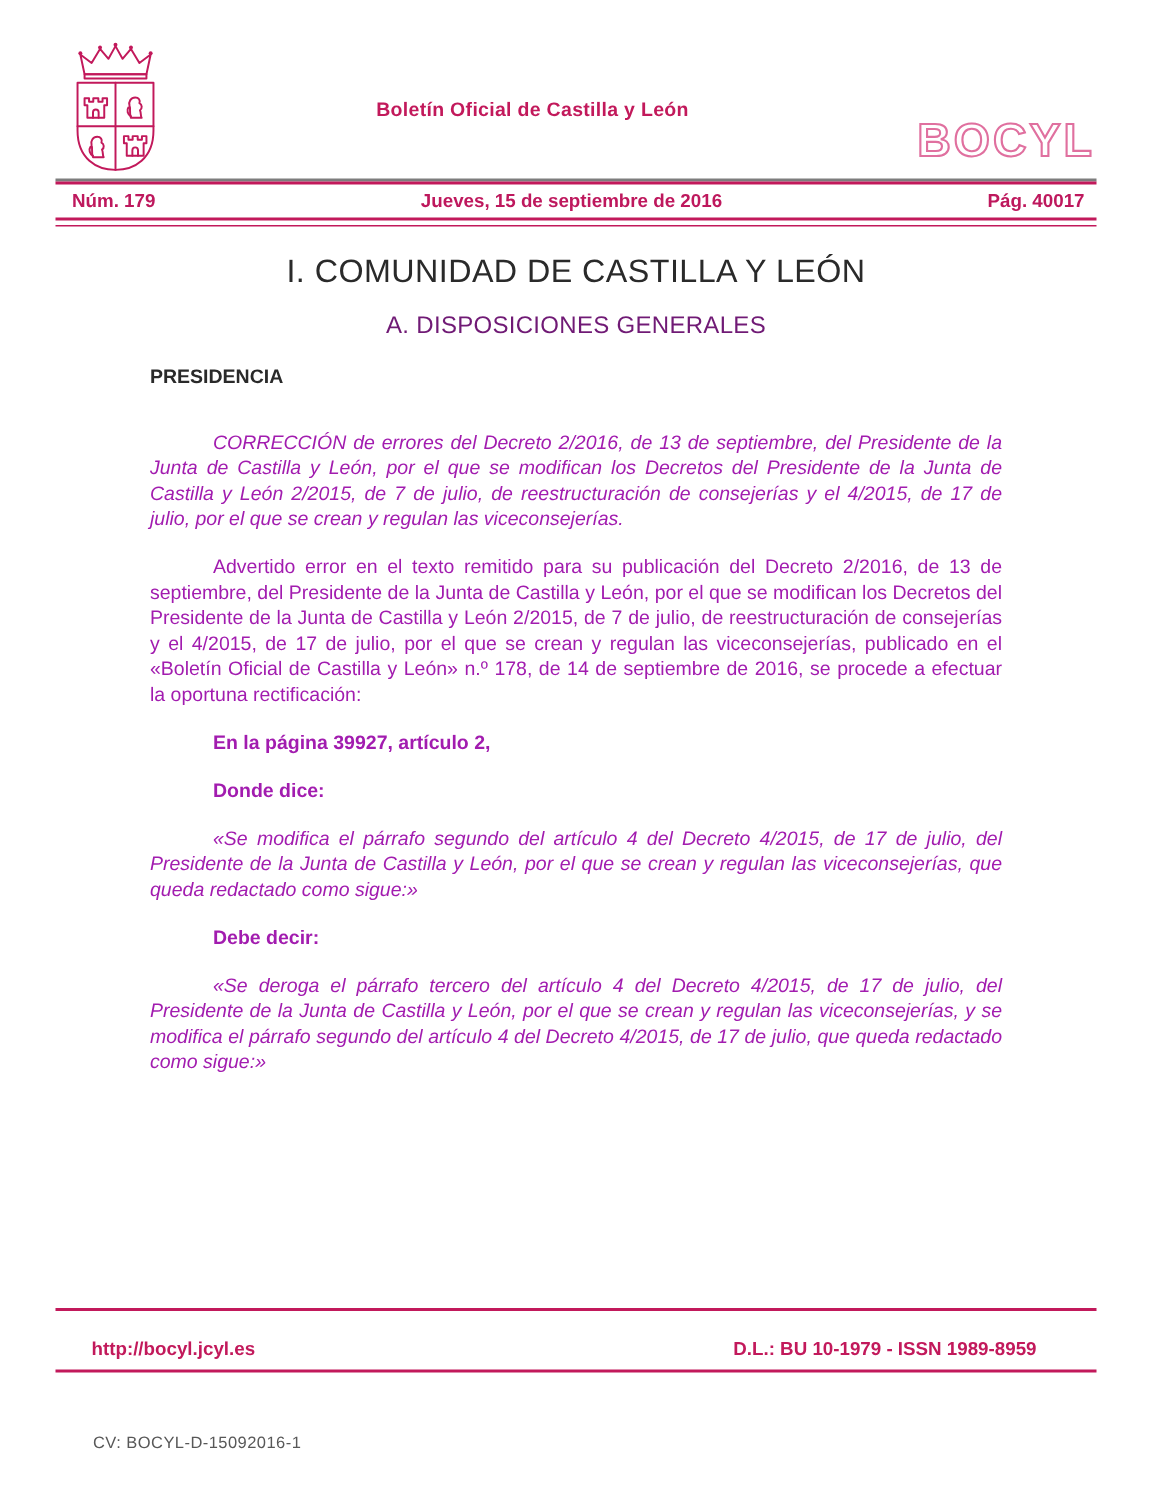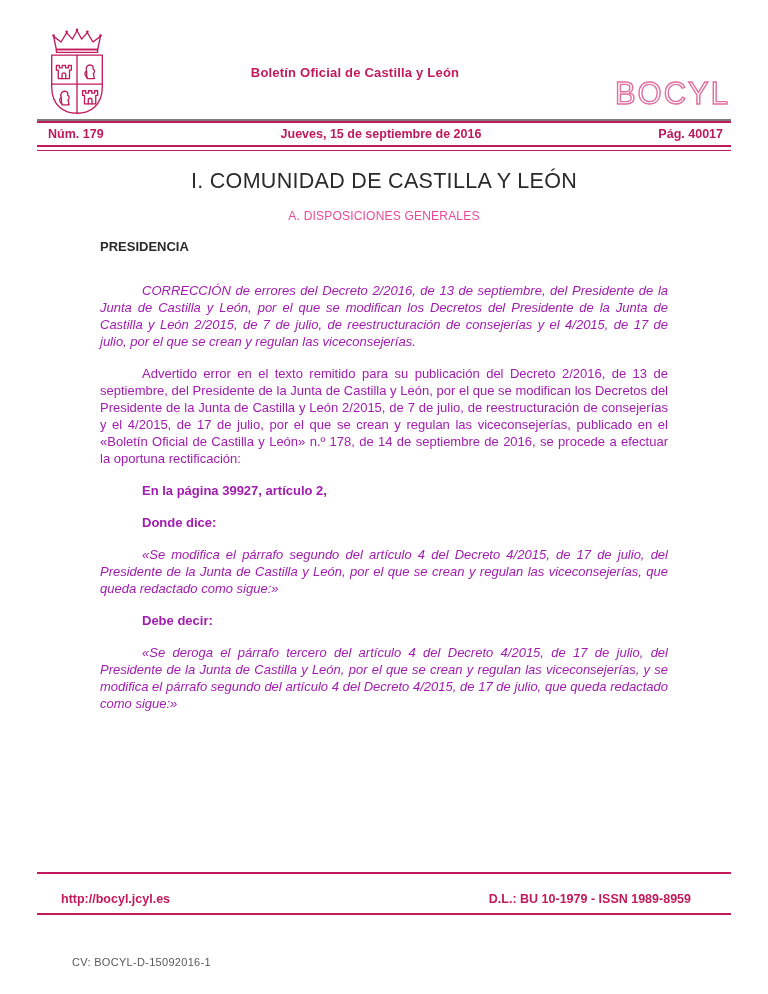--- a/index.html
+++ b/index.html
@@ -18,21 +18,21 @@
     padding: 26px 38px 0 38px; height: 92px;
   }
   .coat { width: 78px; height: 90px; flex: 0 0 auto; }
   .masthead-title {
     flex: 1 1 auto; text-align: center;
     color: #C2195B; font-weight: bold; font-size: 13px;
     padding-left: 14px; letter-spacing: 0.2px;
   }
   .bocyl-logo {
     flex: 0 0 auto; width: 150px; text-align: right;
-    font-size: 31px; font-weight: normal; letter-spacing: 2px;
+    font-size: 31px; font-weight: bold; letter-spacing: 2px;
     color: #ffffff;
     -webkit-text-stroke: 1.4px #e0709f;
     text-shadow: 0 0 0.5px #e0709f;
     margin-top: 44px;
   }
 
   
   .rule-zone { margin: 0 37px; }
   .rule-gray   { height: 0; border-top: 2px solid #7d7d7d; margin-top: 1px; }
   .rule-pink-2 { height: 0; border-top: 2px solid #C2195B; }
@@ -46,21 +46,21 @@
   .gap-3 { height: 3px; }
 
   
   .content { padding: 0 100px; }
   h1.section {
     margin: 18px 0 0 0; text-align: center;
     font-size: 21.5px; font-weight: normal; color: #2a2a2a; letter-spacing: 0.3px;
   }
   h2.subsection {
     margin: 15px 0 0 0; text-align: center;
-    font-size: 12px; font-weight: normal; color: #ec4899; letter-spacing: 0.2px;
+    font-size: 16px; font-weight: normal; color: #701a75; letter-spacing: 0.2px;
   }
   h3.department {
     margin: 16px 0 0 0; text-align: left;
     font-size: 13px; font-weight: bold; color: #2a2a2a;
   }
   .body-text { margin-top: 28px; }
   .body-text p {
     margin: 0 0 15px 0;
     font-size: 13px; line-height: 17px;
     text-align: justify; text-indent: 42px;
@@ -74,21 +74,21 @@
     position: absolute; left: 37px; right: 37px; top: 872px;
     border-top: 2px solid #C2195B; border-bottom: 2px solid #C2195B;
   }
   .footer-row {
     display: flex; justify-content: space-between; align-items: center;
     padding: 18px 40px 7px 24px;
     color: #C2195B; font-weight: bold; font-size: 12.5px;
   }
   .footer-row a { color: #C2195B; text-decoration: none; }
   .cv-code {
-    position: absolute; left: 72px; top: 956px;
+    position: absolute; left: 62px; top: 956px;
     font-size: 11px; color: #585858; letter-spacing: 0.3px;
   }
   svg .st { stroke: #C2195B; fill: none; stroke-width: 1.4; stroke-linejoin: round; stroke-linecap: round; }
   svg .dot { fill: #C2195B; stroke: none; }
 </style>
 </head>
 <body>
 
 <div class="page">
 

